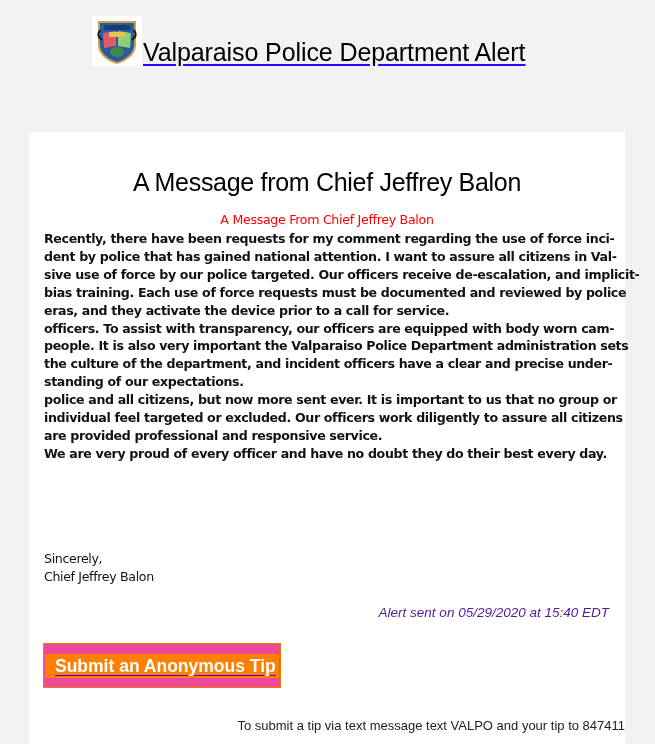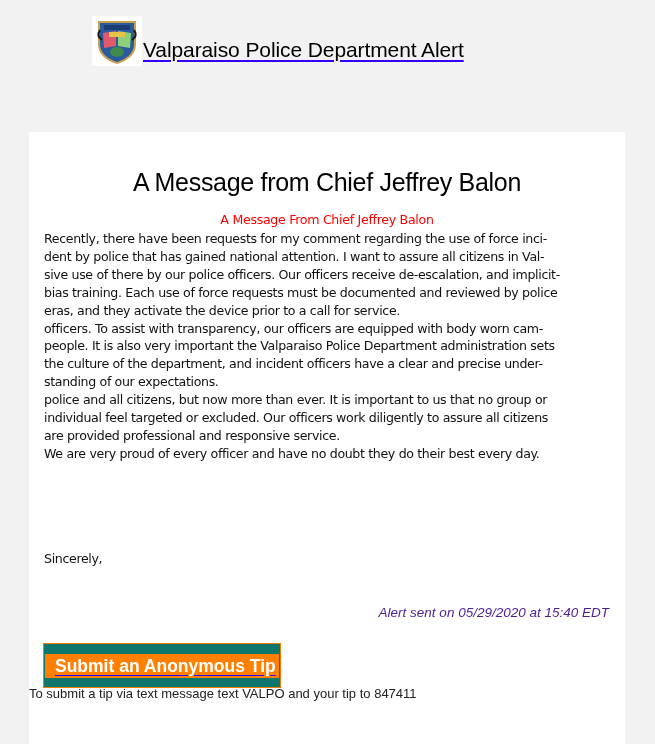--- a/index.html
+++ b/index.html
@@ -12,21 +12,21 @@
     .header {
       position: absolute; left: 0; top: 0; width: 655px; height: 132px;
     }
     .logo {
       position: absolute; left: 92px; top: 16px; width: 50px; height: 50px;
       background: #fff;
     }
     .logo svg { display: block; }
     .header-link {
       position: absolute; left: 143px; top: 38px;
-      font-size: 21px; color: #000; text-decoration: underline;
+      font-size: 25px; color: #000; text-decoration: underline;
       text-decoration-color: #3300ff; text-underline-offset: 3px;
       letter-spacing: -0.1px; white-space: nowrap;
     }
     .card {
       position: absolute; left: 29px; top: 132px; width: 596px; height: 612px;
       background: #fff;
     }
     .title {
       position: absolute; left: 0; top: 36px; width: 596px; text-align: center;
       font-size: 25px; color: #000; letter-spacing: -0.3px;
@@ -34,42 +34,42 @@
     .subtitle {
       position: absolute; left: 0; top: 80px; width: 596px; text-align: center;
       font-family: "DejaVu Sans", sans-serif; font-size: 12.6px; color: #ff0000;
       letter-spacing: -0.3px;
     }
     .body-text {
       position: absolute; left: 15px; top: 98px; width: 575px;
       font-family: "DejaVu Sans", sans-serif; font-size: 12.6px; line-height: 17.9px;
       color: #111; letter-spacing: -0.35px;
     }
-    .body-text p { margin: 0; white-space: nowrap; }
+    .body-text p { margin: 0; white-space: nowrap; font-weight: bold; }
     .sign { position: absolute; left: 15px; top: 418px;
       font-family: "DejaVu Sans", sans-serif; font-size: 12.6px; line-height: 17.9px;
       color: #111; letter-spacing: -0.35px; }
     .sign p { margin: 0; }
     .sent {
       position: absolute; right: 16px; top: 473px;
       font-size: 13.5px; font-style: italic; color: #4c1d95;
     }
     .tip-box {
       position: absolute; left: 14px; top: 511px; width: 238px; height: 45px;
-      border: 1px solid #f57c00; background: #0f766e; box-sizing: border-box;
+      border: 1px solid #f57c00; background: #ec4899; box-sizing: border-box;
     }
     .tip-btn {
       position: absolute; left: 1px; top: 10px; width: 234px; height: 24px;
       background: #ff7f00; line-height: 24px; padding-left: 10px; box-sizing: border-box;
       font-size: 17.5px; font-weight: bold; color: #fff;
       text-decoration: underline; text-decoration-color: #3300ff; text-underline-offset: 3px;
       white-space: nowrap; cursor: pointer;
     }
     .sms {
-      position: absolute; left: 0; top: 554px; width: 596px; text-align: left;
+      position: absolute; left: 0; top: 586px; width: 596px; text-align: right;
       font-size: 13px; color: #222;
     }
   </style>
 </head>
 <body>
 
 <div class="header">
   <div class="logo">
     <svg width="50" height="50" viewBox="0 0 50 50">
       <path d="M6 5 L44 5 L44 28 Q44 42 25 48 Q6 42 6 28 Z" fill="#c9a24a"></path>
@@ -85,33 +85,34 @@
   </div>
   <a class="header-link">Valparaiso Police Department Alert</a>
 </div>
 
 <div class="card">
   <div class="title">A Message from Chief Jeffrey Balon</div>
   <div class="subtitle">A Message From Chief Jeffrey Balon</div>
   <div class="body-text">
     <p>Recently, there have been requests for my comment regarding the use of force inci-</p>
     <p>dent by police that has gained national attention.  I want to assure all citizens in Val-</p>
-    <p>sive use of there by our police officers.  Our officers receive de-escalation, and implicit-</p>
+    <p>sive use of force by our police targeted.  Our officers receive de-escalation, and implicit-</p>
     <p>bias training.  Each use of force requests must be documented and reviewed by police</p>
     <p>eras, and they activate the device prior to a call for service.</p>
     <p>officers.  To assist with transparency, our officers are equipped with body worn cam-</p>
     <p>people.  It is also very important the Valparaiso Police Department administration sets</p>
     <p>the culture of the department, and incident officers have a clear and precise under-</p>
     <p>standing of our expectations.</p>
-    <p>police and all citizens, but now more than ever.  It is important to us that no group or</p>
+    <p>police and all citizens, but now more sent ever.  It is important to us that no group or</p>
     <p>individual feel targeted or excluded.  Our officers work diligently to assure all citizens</p>
     <p>are provided professional and responsive service.</p>
     <p>We are very proud of every officer and have no doubt they do their best every day.</p>
   </div>
   <div class="sign">
     <p>Sincerely,</p>
+    <p>Chief Jeffrey Balon</p>
   </div>
   <div class="sent">Alert sent on 05/29/2020 at 15:40 EDT</div>
   <div class="tip-box">
     <a class="tip-btn">Submit an Anonymous Tip</a>
   </div>
   <div class="sms">To submit a tip via text message text VALPO and your tip to 847411</div>
 </div>
 
 </body></html>

